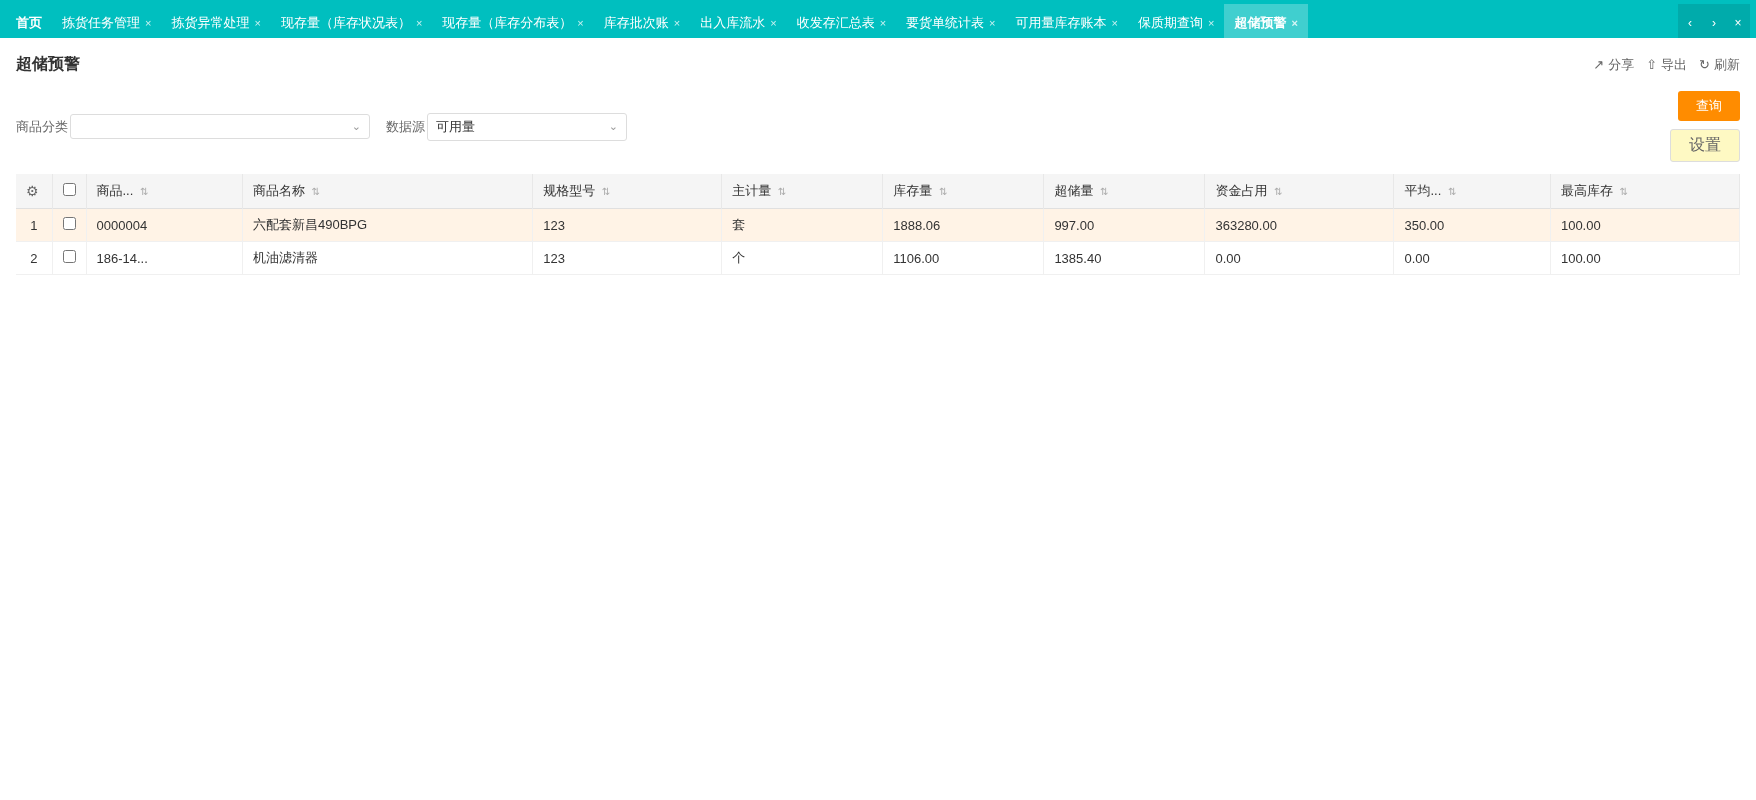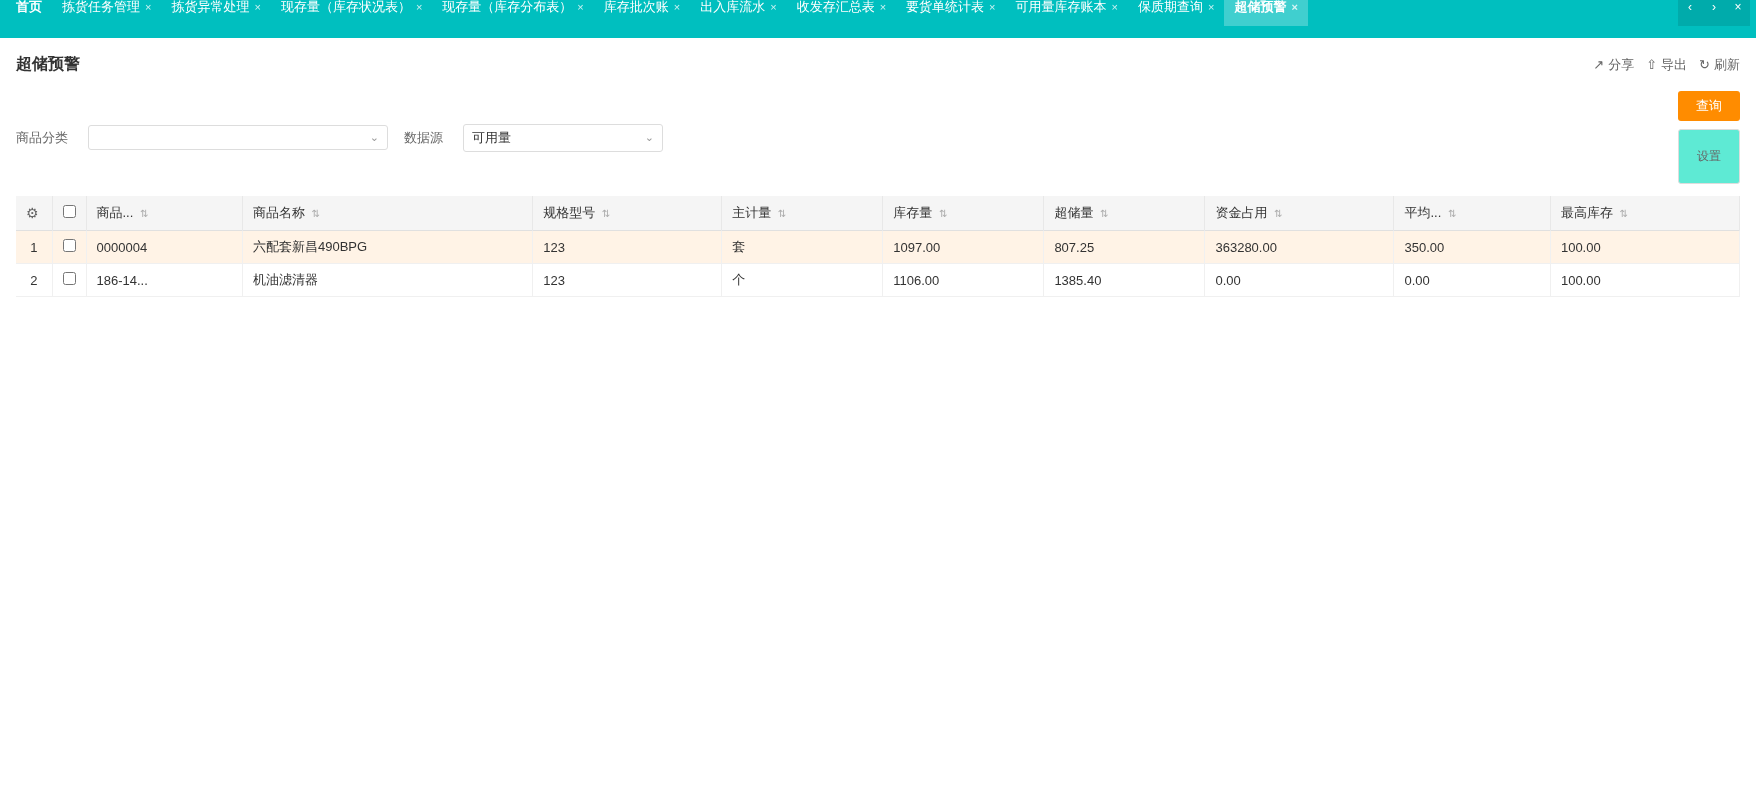--- a/index.html
+++ b/index.html
@@ -1,24 +1,24 @@
 <!DOCTYPE html>
 <html><head>
   <meta charset="utf-8">
   <style>
     * { box-sizing: border-box; margin: 0; padding: 0; }
     body { font-family: 'Microsoft YaHei', Arial, sans-serif; font-size: 13px; background: #f5f5f5; color: #333; }
 
     
     .top-nav {
       display: flex;
-      align-items: flex-end;
+      align-items: flex-start;
       background: #00bfbf;
       height: 38px;
-      padding: 12px 6px;
+      padding: 4px 6px;
       overflow: hidden;
       white-space: nowrap;
     }
     .nav-tab {
       display: inline-flex;
       align-items: center;
       padding: 0 10px;
       height: 38px;
       color: #fff;
       font-size: 13px;
@@ -86,21 +86,21 @@
     
     .filter-row {
       display: flex;
       align-items: center;
       gap: 16px;
       margin-bottom: 12px;
     }
     .filter-item {
       display: flex;
       align-items: center;
-      gap: 20px;
+      gap: 2px;
     }
     .filter-label { color: #666; font-size: 13px; }
     .filter-select {
       display: flex;
       align-items: center;
       border: 1px solid #ddd;
       border-radius: 3px;
       padding: 4px 8px;
       min-width: 200px;
       background: #fff;
@@ -114,27 +114,27 @@
       background: #ff8c00;
       color: #fff;
       border: none;
       border-radius: 3px;
       padding: 6px 18px;
       cursor: pointer;
       font-size: 13px;
       margin-left: auto;
     }
     .settings-btn {
-      background: #5eead4;
+      background: #fef9c3;
       color: #666;
       border: 1px solid #ddd;
       border-radius: 3px;
-      padding: 18px 18px;
-      cursor: pointer;
-      font-size: 12px;
+      padding: 5px 18px;
+      cursor: pointer;
+      font-size: 16px;
       margin-top: 4px;
     }
 
     .filter-buttons {
       display: flex;
       flex-direction: column;
       align-items: flex-end;
       gap: 4px;
       margin-left: auto;
     }
@@ -309,22 +309,22 @@
 
     <tr class="highlighted">
       <td class="row-num">1</td>
       <td class="checkbox-cell">
         <input type="checkbox" style="">
       </td>
       <td>0000004</td>
       <td>六配套新昌490BPG</td>
       <td>123</td>
       <td>套</td>
-      <td>1097.00</td>
-      <td>807.25</td>
+      <td>1888.06</td>
+      <td>997.00</td>
       <td>363280.00</td>
       <td>350.00</td>
       <td>100.00</td>
     </tr>
         <tr>
       <td class="row-num">2</td>
       <td class="checkbox-cell">
         <input type="checkbox" style="">
       </td>
       <td>186-14...</td>

